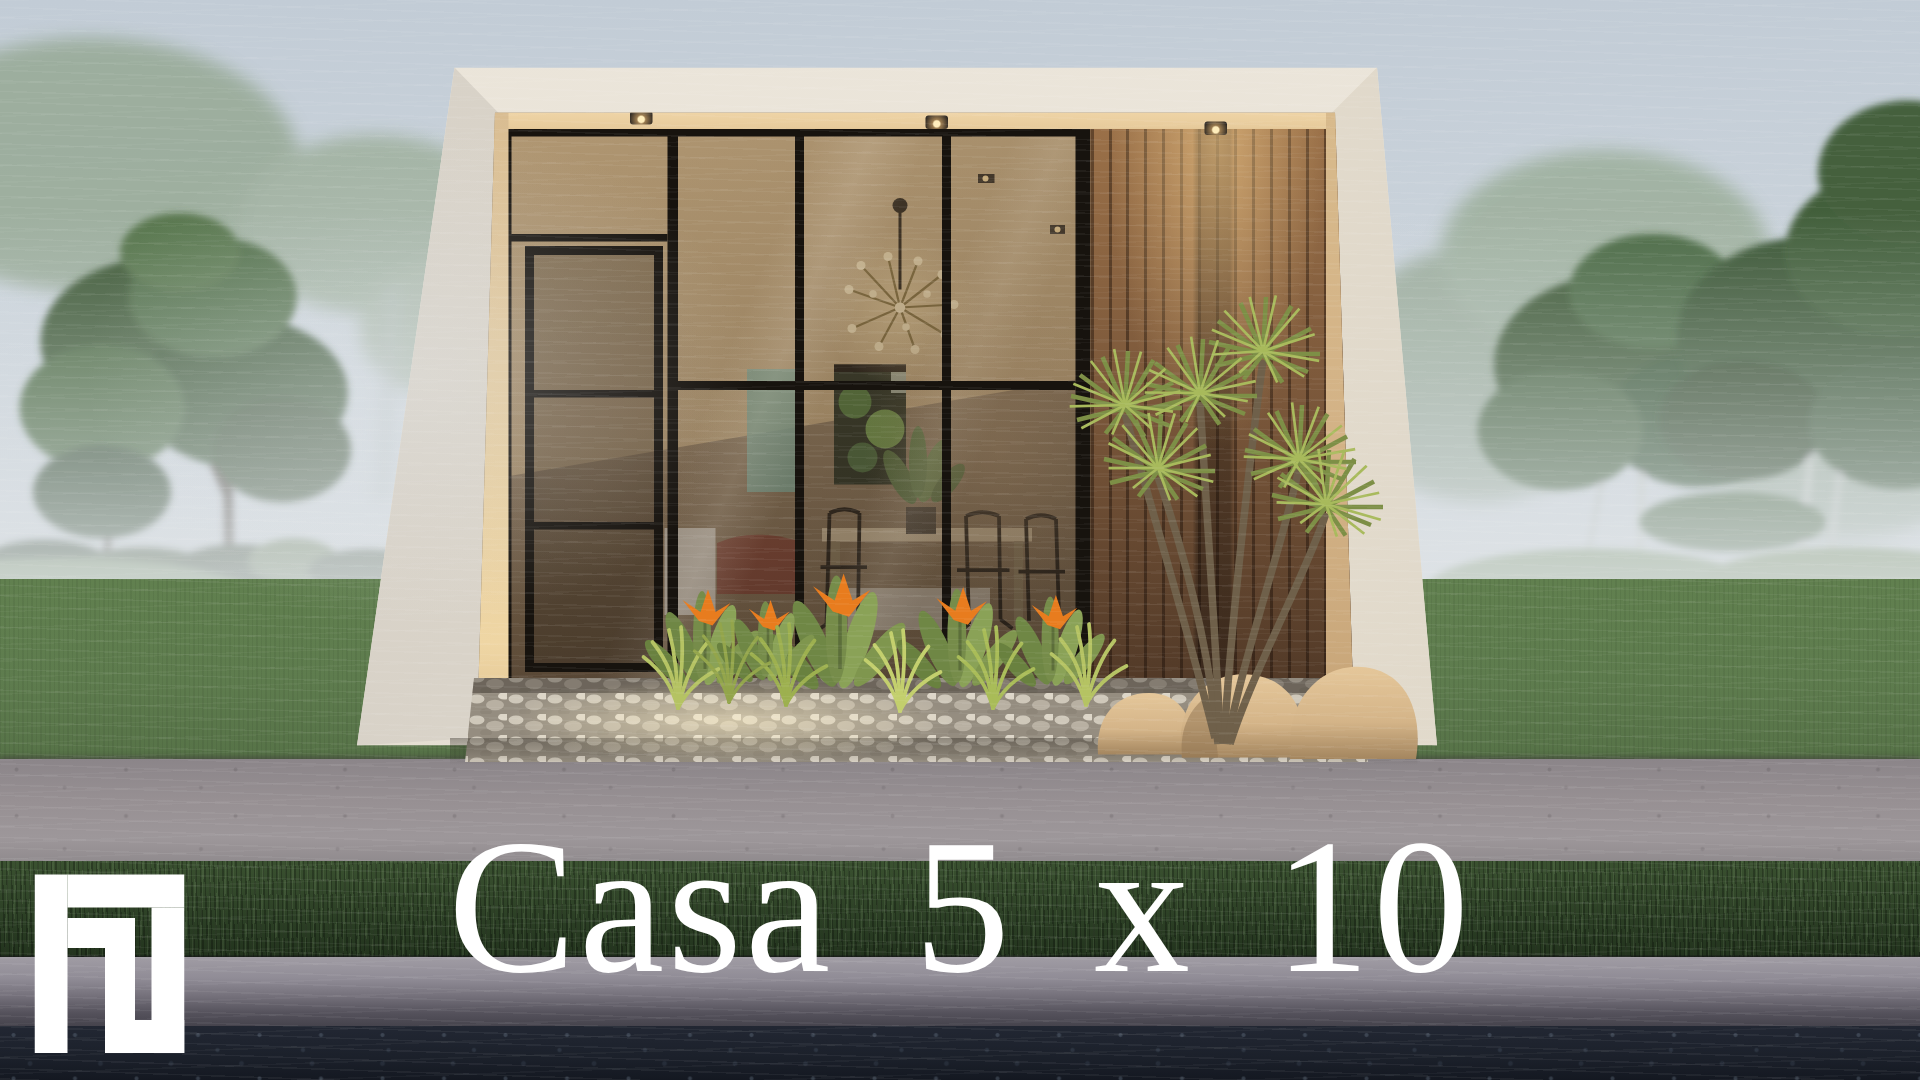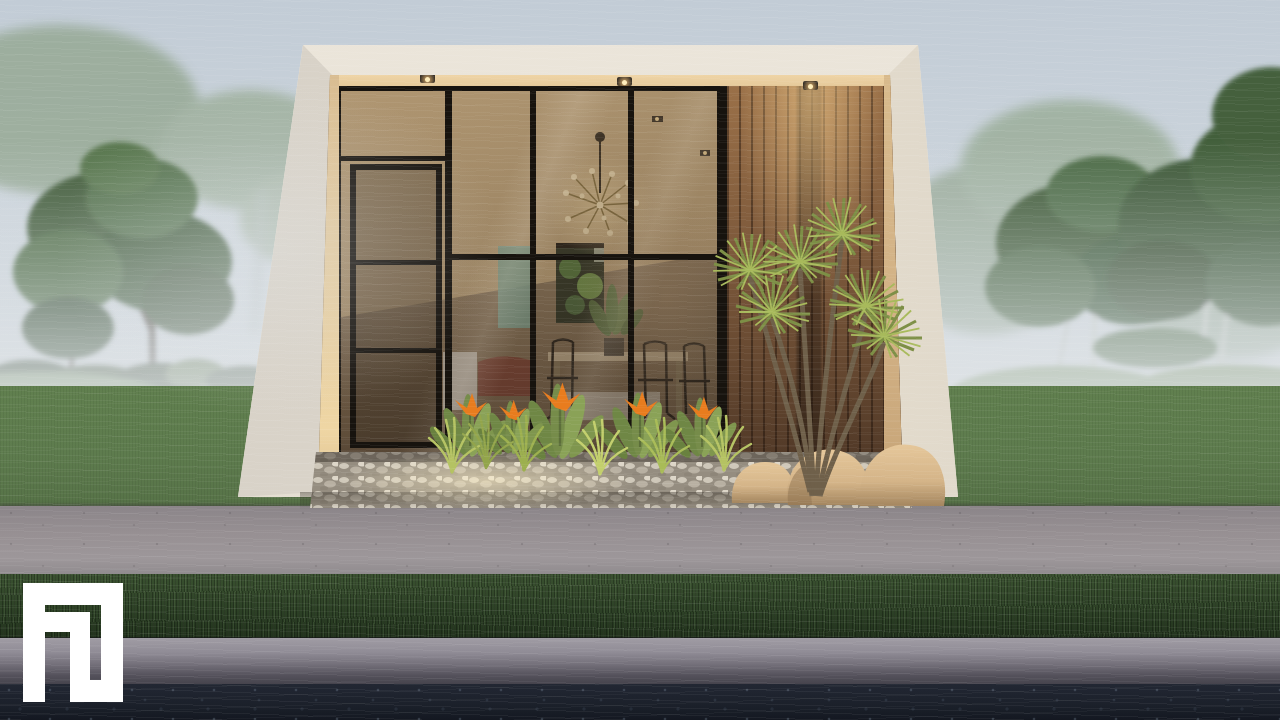--- a/index.html
+++ b/index.html
@@ -445,20 +445,21 @@
         </g>
       <g stroke="#93a54b" stroke-width="2.2">
           <use href="#tuft" x="486" y="468"></use>
         </g>
     </g>
   </svg>
 
   <div class="abs haze"></div>
   <div class="abs rain"></div>
 
+  <div class="abs title">Casa 5 x 10</div>
 
   <svg class="abs logo" width="100" height="122" viewBox="0 0 100 122">
     <g style="fill:var(--logo,#ffffff)">
       <rect x="0" y="2" width="22" height="119"></rect>
       <rect x="22" y="2" width="78" height="22"></rect>
       <rect x="78" y="24" width="22" height="97"></rect>
       <rect x="22" y="31" width="45" height="20"></rect>
       <rect x="47" y="51" width="20" height="48"></rect>
       <rect x="47" y="99" width="53" height="22"></rect>
     </g>

